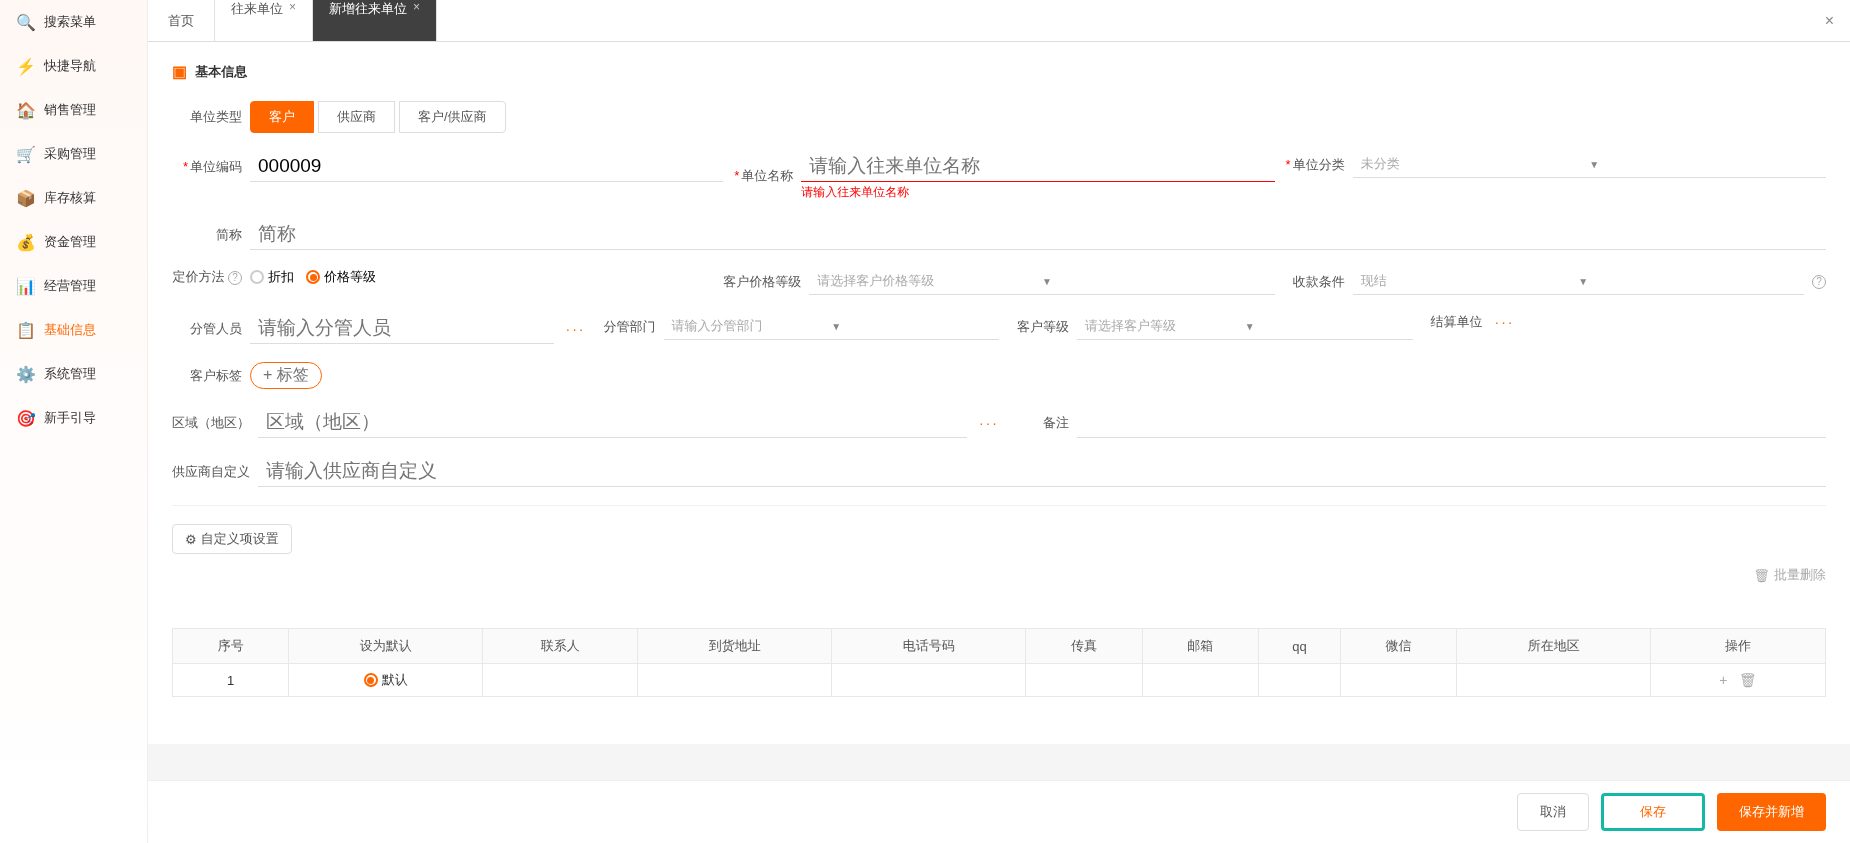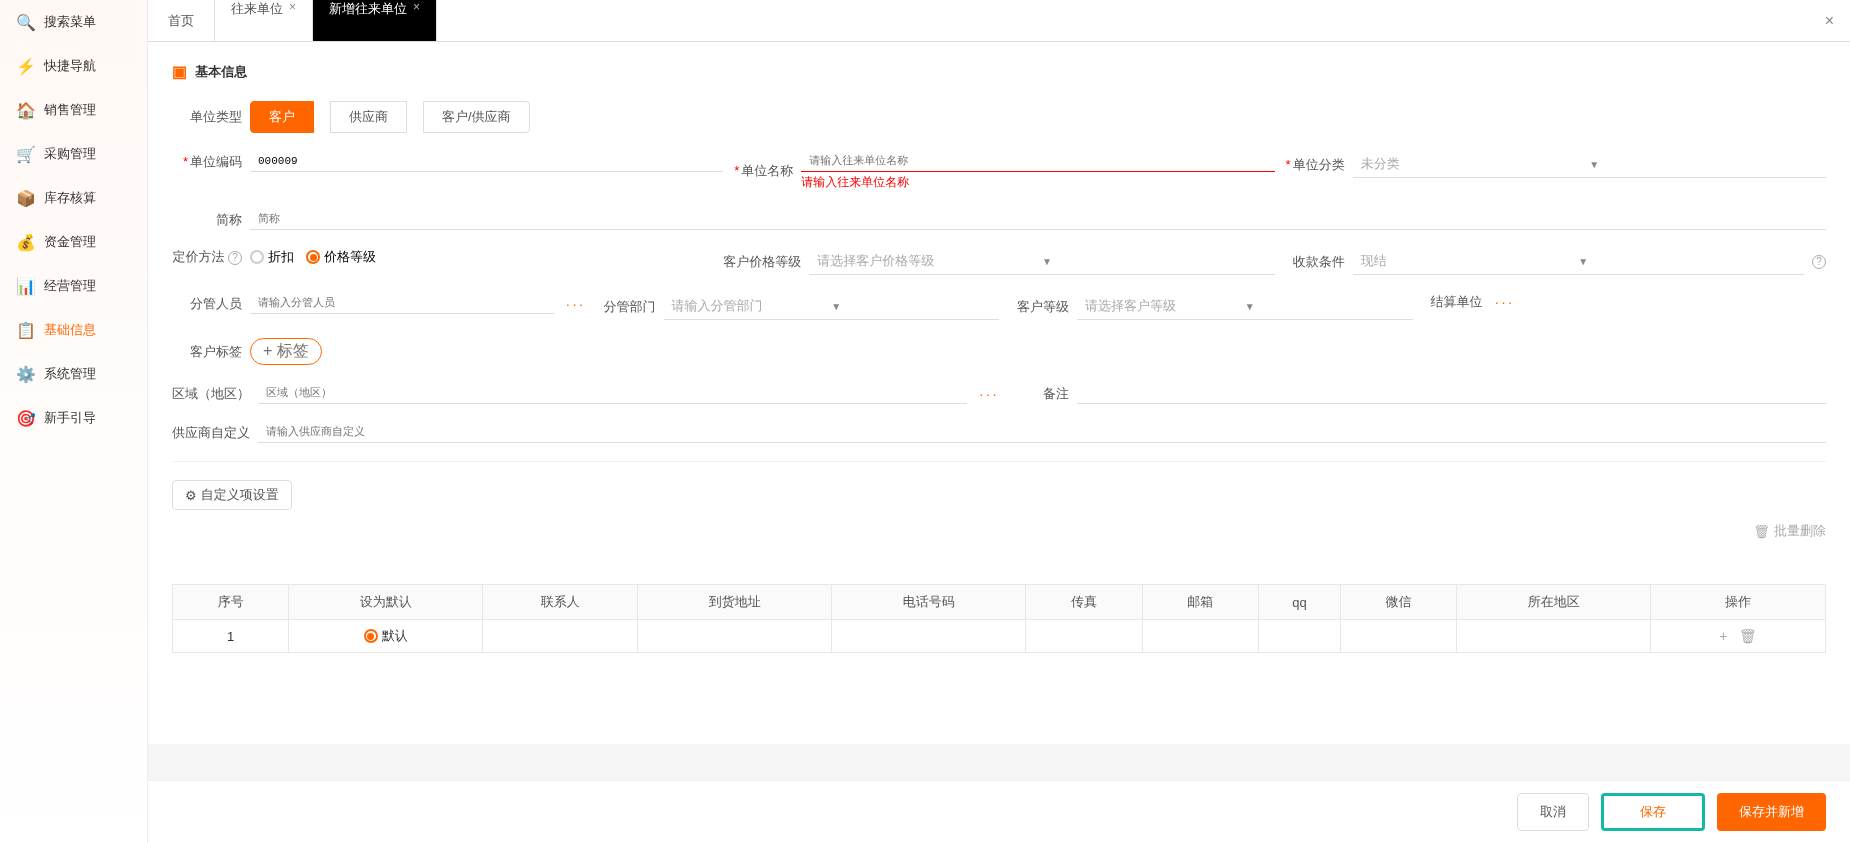--- a/index.html
+++ b/index.html
@@ -49,21 +49,21 @@
       align-items: flex-start;
       padding: 0 16px;
       height: 100%;
       cursor: pointer;
       font-size: 13px;
       color: #555;
       border-right: 1px solid #e0e0e0;
       gap: 6px;
     }
     .tab.active {
-      background: #000000;
+      background: #404040;
       color: #fff;
     }
     .tab-close { font-size: 12px; opacity: 0.7; cursor: pointer; }
     .tab-home { padding: 0 20px; color: #555; font-size: 13px; border-right: 1px solid #e0e0e0; height: 100%; display: flex; align-items: center; cursor: pointer; }
     .close-btn {
       position: absolute;
       right: 16px;
       top: 50%;
       transform: translateY(-50%);
       cursor: pointer;
@@ -117,42 +117,41 @@
       text-align: right;
     }
     .required-star { color: red; margin-right: 2px; }
     .form-input {
       border: none;
       border-bottom: 1px solid #ddd;
       padding: 4px 8px;
       outline: none;
       flex: 1;
       min-width: 120px;
-      font-size: 11px;
+      font-size: 19px;
       background: transparent;
-      font-family: Liberation Mono, monospace;
     }
     .form-input.error { border-bottom-color: red; }
     .error-tip { color: red; font-size: 12px; margin-top: 2px; }
 
     .form-select {
       display: flex;
       align-items: center;
       border-bottom: 1px solid #ddd;
       padding: 4px 8px;
       flex: 1;
       min-width: 140px;
       cursor: pointer;
       position: relative;
     }
     .form-select span { flex: 1; color: #aaa; font-size: 13px; }
     .form-select .chevron { color: #888; font-size: 10px; }
 
     
-    .type-btn-group { display: flex; gap: 16px; align-items: center; }
+    .type-btn-group { display: flex; gap: 4px; align-items: center; }
     .type-btn {
       padding: 6px 18px;
       border: 1px solid #ddd;
       background: #fff;
       cursor: pointer;
       font-size: 13px;
       color: #555;
     }
     .type-btn:first-child { border-radius: 4px 0 0 4px; }
     .type-btn:last-child { border-radius: 0 4px 4px 0; }

